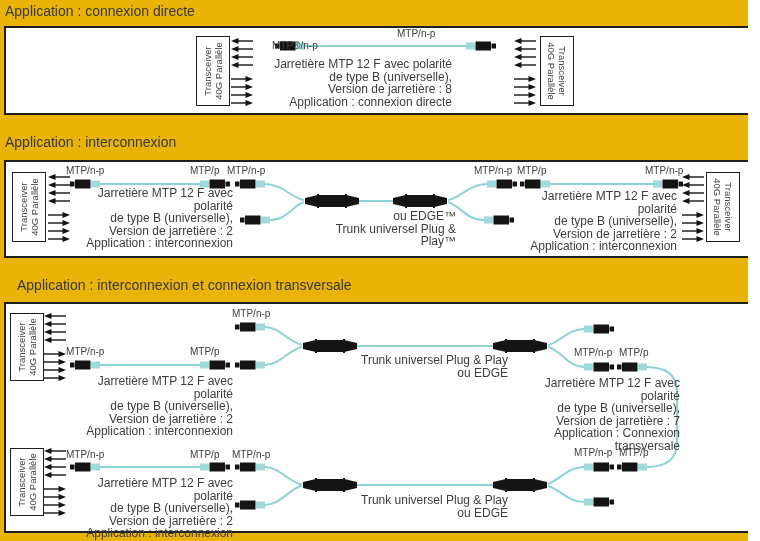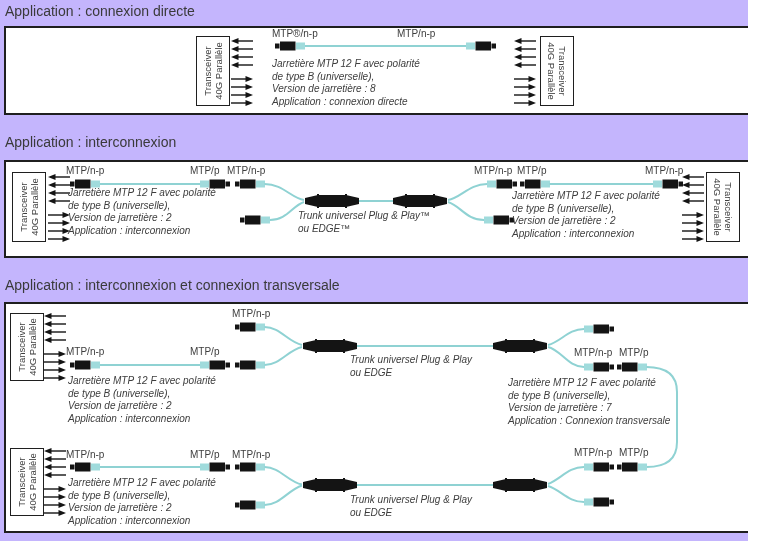--- a/index.html
+++ b/index.html
@@ -1,20 +1,20 @@
 <!DOCTYPE html>
 <html><head>
 <meta charset="utf-8">
 <style>
   html,body{margin:0;padding:0;background:#ffffff;}
-  .stage{position:relative;width:748px;height:541px;background:#c4b5fd;overflow:hidden;
+  .stage{position:relative;width:748px;height:541px;background:#eab308;overflow:hidden;
          font-family:"Liberation Sans", sans-serif;color:#3d3d3d;}
   .t{position:absolute;font-size:14px;color:#3a3a3a;white-space:nowrap;}
   .lbl{position:absolute;font-size:10px;white-space:nowrap;color:#3d3d3d;}
-  .note{position:absolute;font-size:10px;line-height:12.5px;text-align:left;color:#3d3d3d;font-style:italic;}
+  .note{position:absolute;font-size:12px;line-height:12.5px;text-align:right;color:#3d3d3d;}
   .frame{position:absolute;box-sizing:border-box;border:2px solid #1f1f1f;background:#fff;}
   .tbox{position:absolute;box-sizing:border-box;border:1.5px solid #1f1f1f;background:#fff;}
   .vtext{position:absolute;left:50%;top:50%;white-space:nowrap;text-align:center;
          font-size:9.5px;line-height:11px;color:#3d3d3d;}
   .rot-l{transform:translate(-50%,-50%) rotate(-90deg);}
   .rot-r{transform:translate(-50%,-50%) rotate(90deg);}
   svg{position:absolute;left:0;top:0;}
   svg line, svg path.ln{stroke:#141414;stroke-width:1.4;}
   .cable{stroke:#8fd2d3;stroke-width:2;fill:none;}
   .ink{fill:#141414;stroke:none;}
@@ -158,21 +158,21 @@
       <line class="cable" x1="357" y1="485" x2="493" y2="485"></line>
       <use href="#trunkseg" x="493" y="485"></use>
       <path class="cable" d="M584 467 C568 467 561 479 548 484"></path>
       <path class="cable" d="M584 502 C568 502 561 490 548 486"></path>
       <use href="#conn-r" x="584" y="502"></use>
     </g>
   </svg>
 
   <div class="t" style="left:5px;top:3px">Application : connexion directe</div>
   <div class="t" style="left:5px;top:134px">Application : interconnexion</div>
-  <div class="t" style="left:5px;top:277px">Application : interconnexion et connexion transversale</div>
+  <div class="t" style="left:17px;top:277px">Application : interconnexion et connexion transversale</div>
 
   <div class="tbox" style="left:196px;top:36px;width:34px;height:70px">
     <div class="vtext rot-l">
       <div>Transceiver</div>
         <div>40G Parallèle</div>
     </div>
   </div>
   <div class="tbox" style="left:540px;top:36px;width:34px;height:70px">
     <div class="vtext rot-r">
       <div>Transceiver</div>
@@ -197,21 +197,21 @@
         <div>40G Parallèle</div>
     </div>
   </div>
   <div class="tbox" style="left:10px;top:448px;width:34px;height:68px">
     <div class="vtext rot-l">
       <div>Transceiver</div>
         <div>40G Parallèle</div>
     </div>
   </div>
 
-  <div class="lbl" style="left:272px;top:28px">MTP®/n-p</div>
+  <div class="lbl" style="left:272px;top:40px">MTP®/n-p</div>
   <div class="lbl" style="left:397px;top:28px">MTP/n-p</div>
   <div class="note" style="left:272px;top:58px;width:180px">
     <div>Jarretière MTP 12 F avec polarité</div>
       <div>de type B (universelle),</div>
     <div>Version de jarretière : 8</div>
       <div>Application : connexion directe</div>
   </div>
 
   <div class="lbl" style="left:66px;top:165px">MTP/n-p</div>
   <div class="lbl" style="left:190px;top:165px">MTP/p</div>
@@ -225,22 +225,22 @@
     <div>Version de jarretière : 2</div>
       <div>Application : interconnexion</div>
   </div>
   <div class="note" style="left:512px;top:190px;width:165px">
     <div>Jarretière MTP 12 F avec polarité</div>
       <div>de type B (universelle),</div>
     <div>Version de jarretière : 2</div>
       <div>Application : interconnexion</div>
   </div>
   <div class="note" style="left:298px;top:210px;width:158px">
-    <div>Trunk universel Plug &amp; Play™</div>
-      <div>ou EDGE™</div>
+    <div>ou EDGE™</div>
+      <div>Trunk universel Plug &amp; Play™</div>
   </div>
 
   <div class="lbl" style="left:232px;top:308px">MTP/n-p</div>
   <div class="lbl" style="left:66px;top:346px">MTP/n-p</div>
   <div class="lbl" style="left:190px;top:346px">MTP/p</div>
   <div class="lbl" style="left:574px;top:347px">MTP/n-p</div>
   <div class="lbl" style="left:619px;top:347px">MTP/p</div>
   <div class="lbl" style="left:574px;top:447px">MTP/n-p</div>
   <div class="lbl" style="left:619px;top:447px">MTP/p</div>
   <div class="lbl" style="left:66px;top:449px">MTP/n-p</div>

